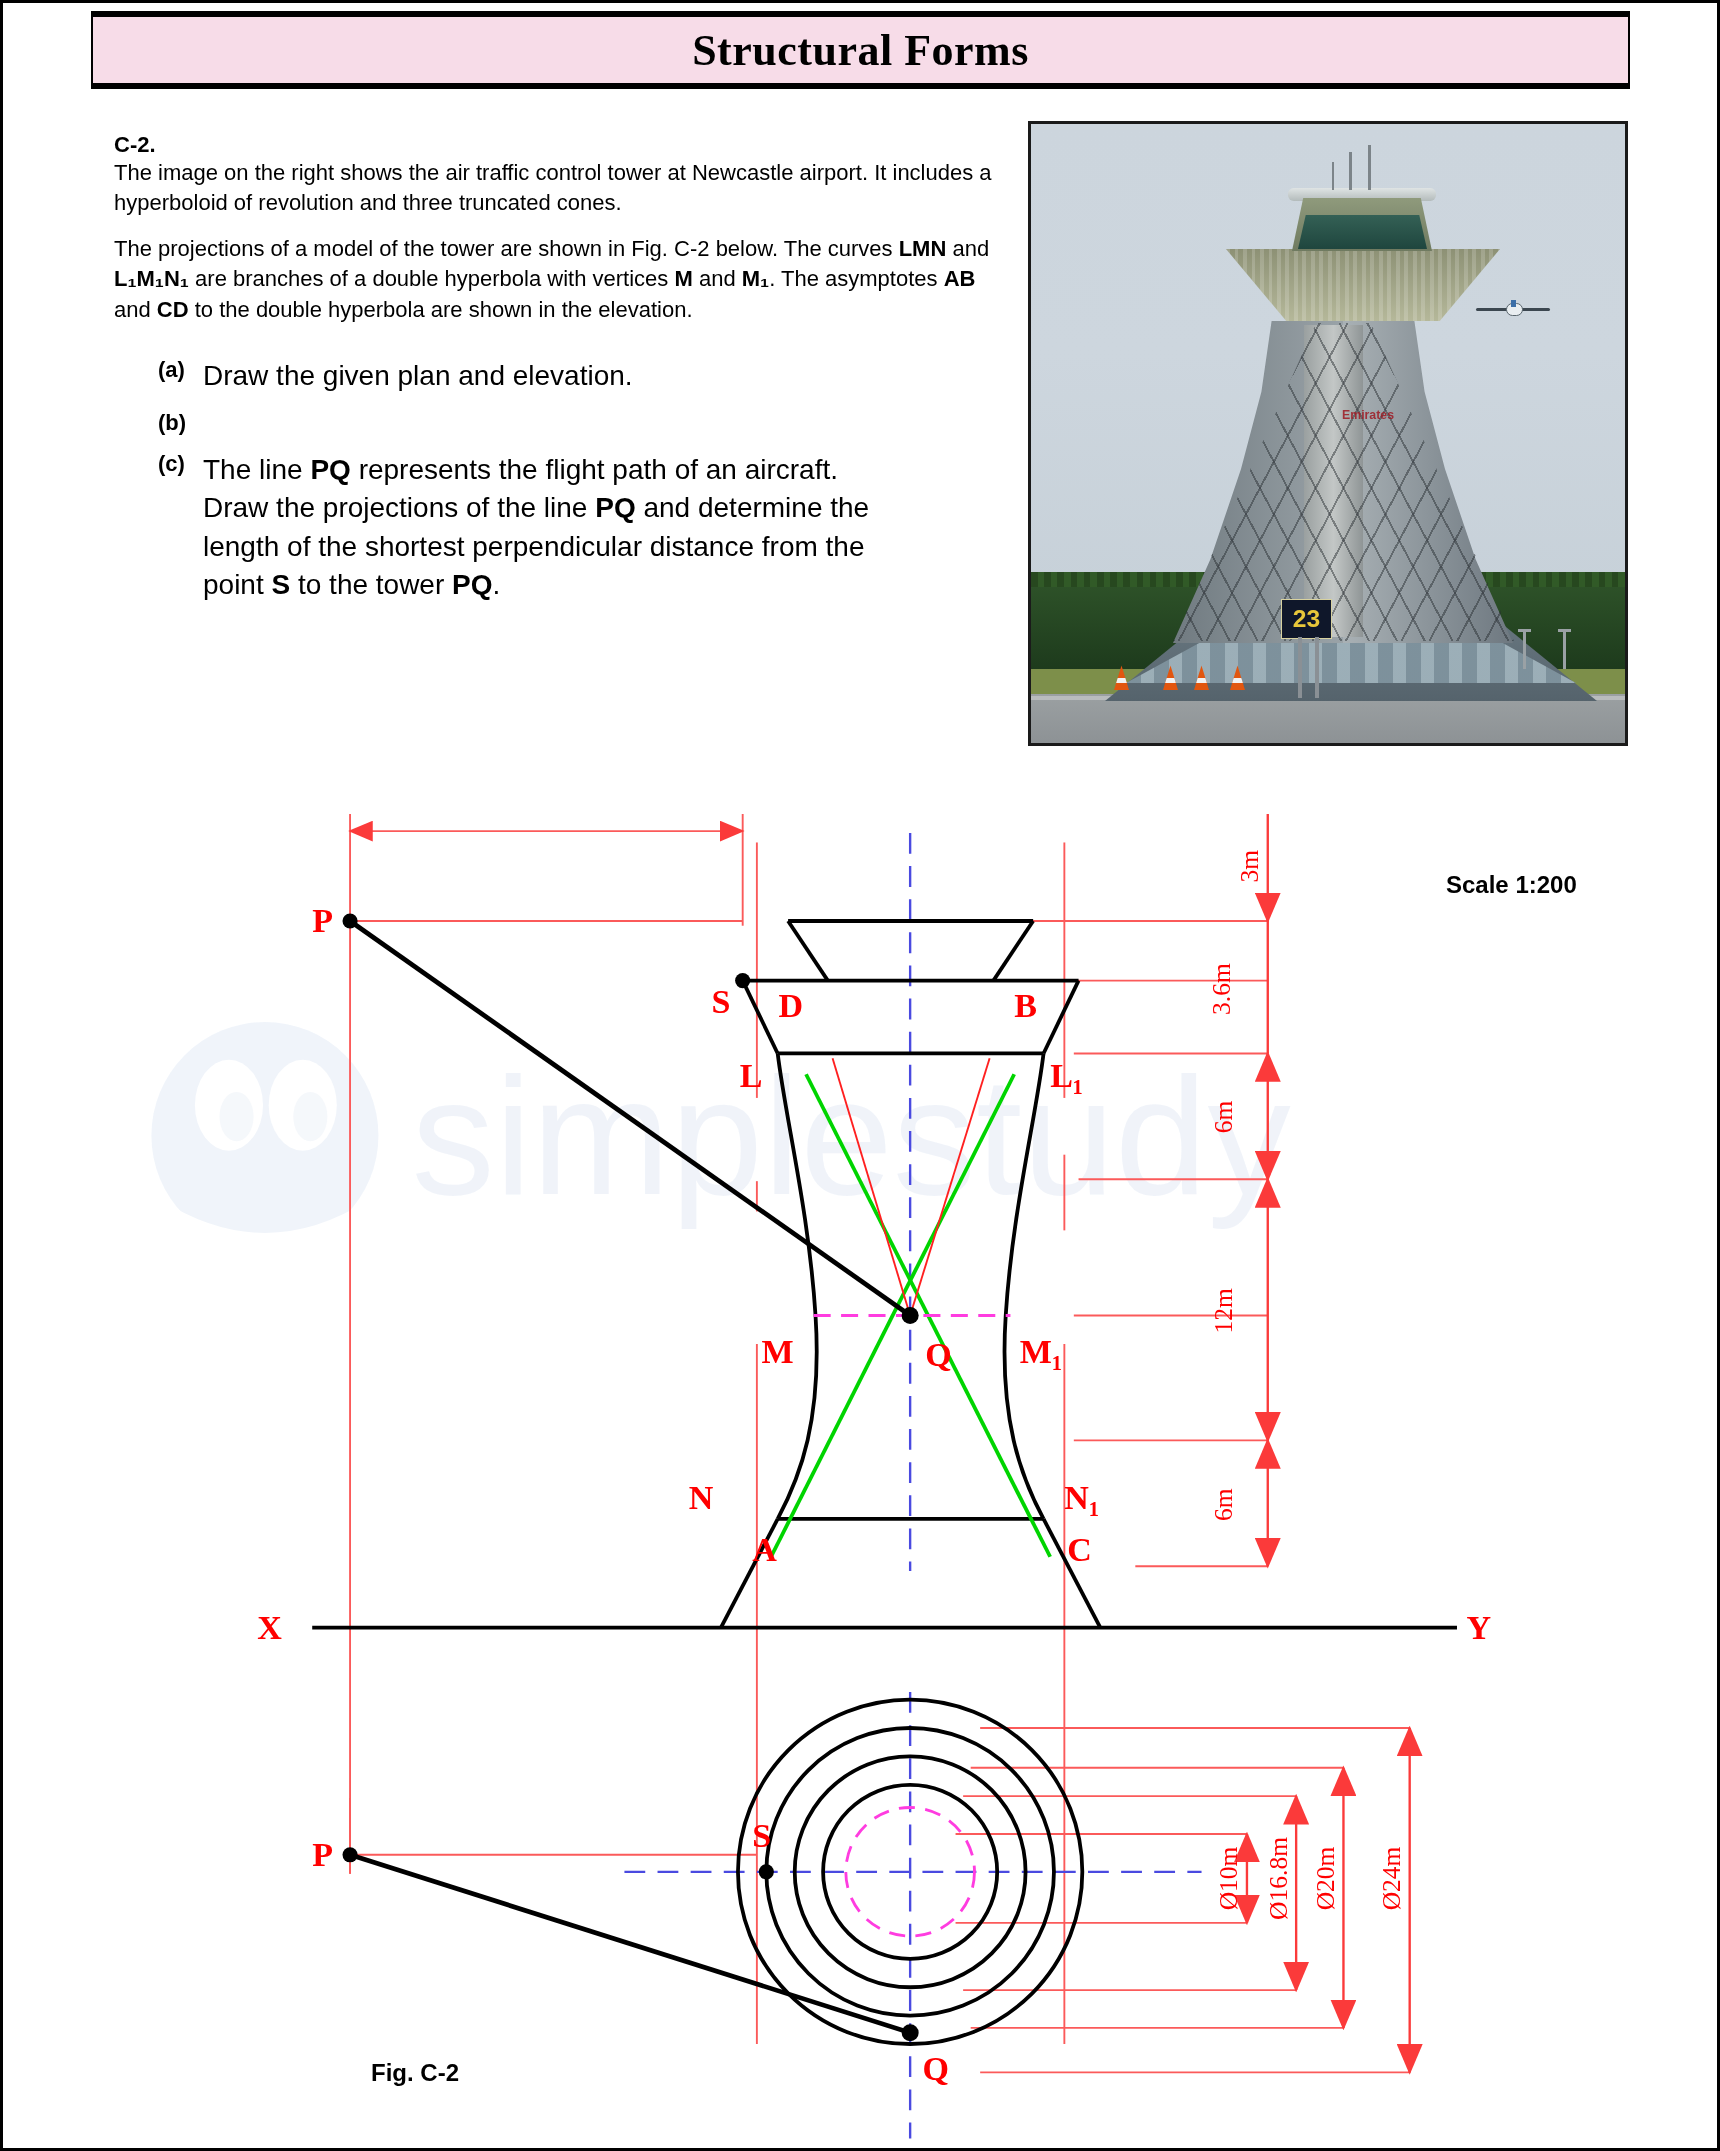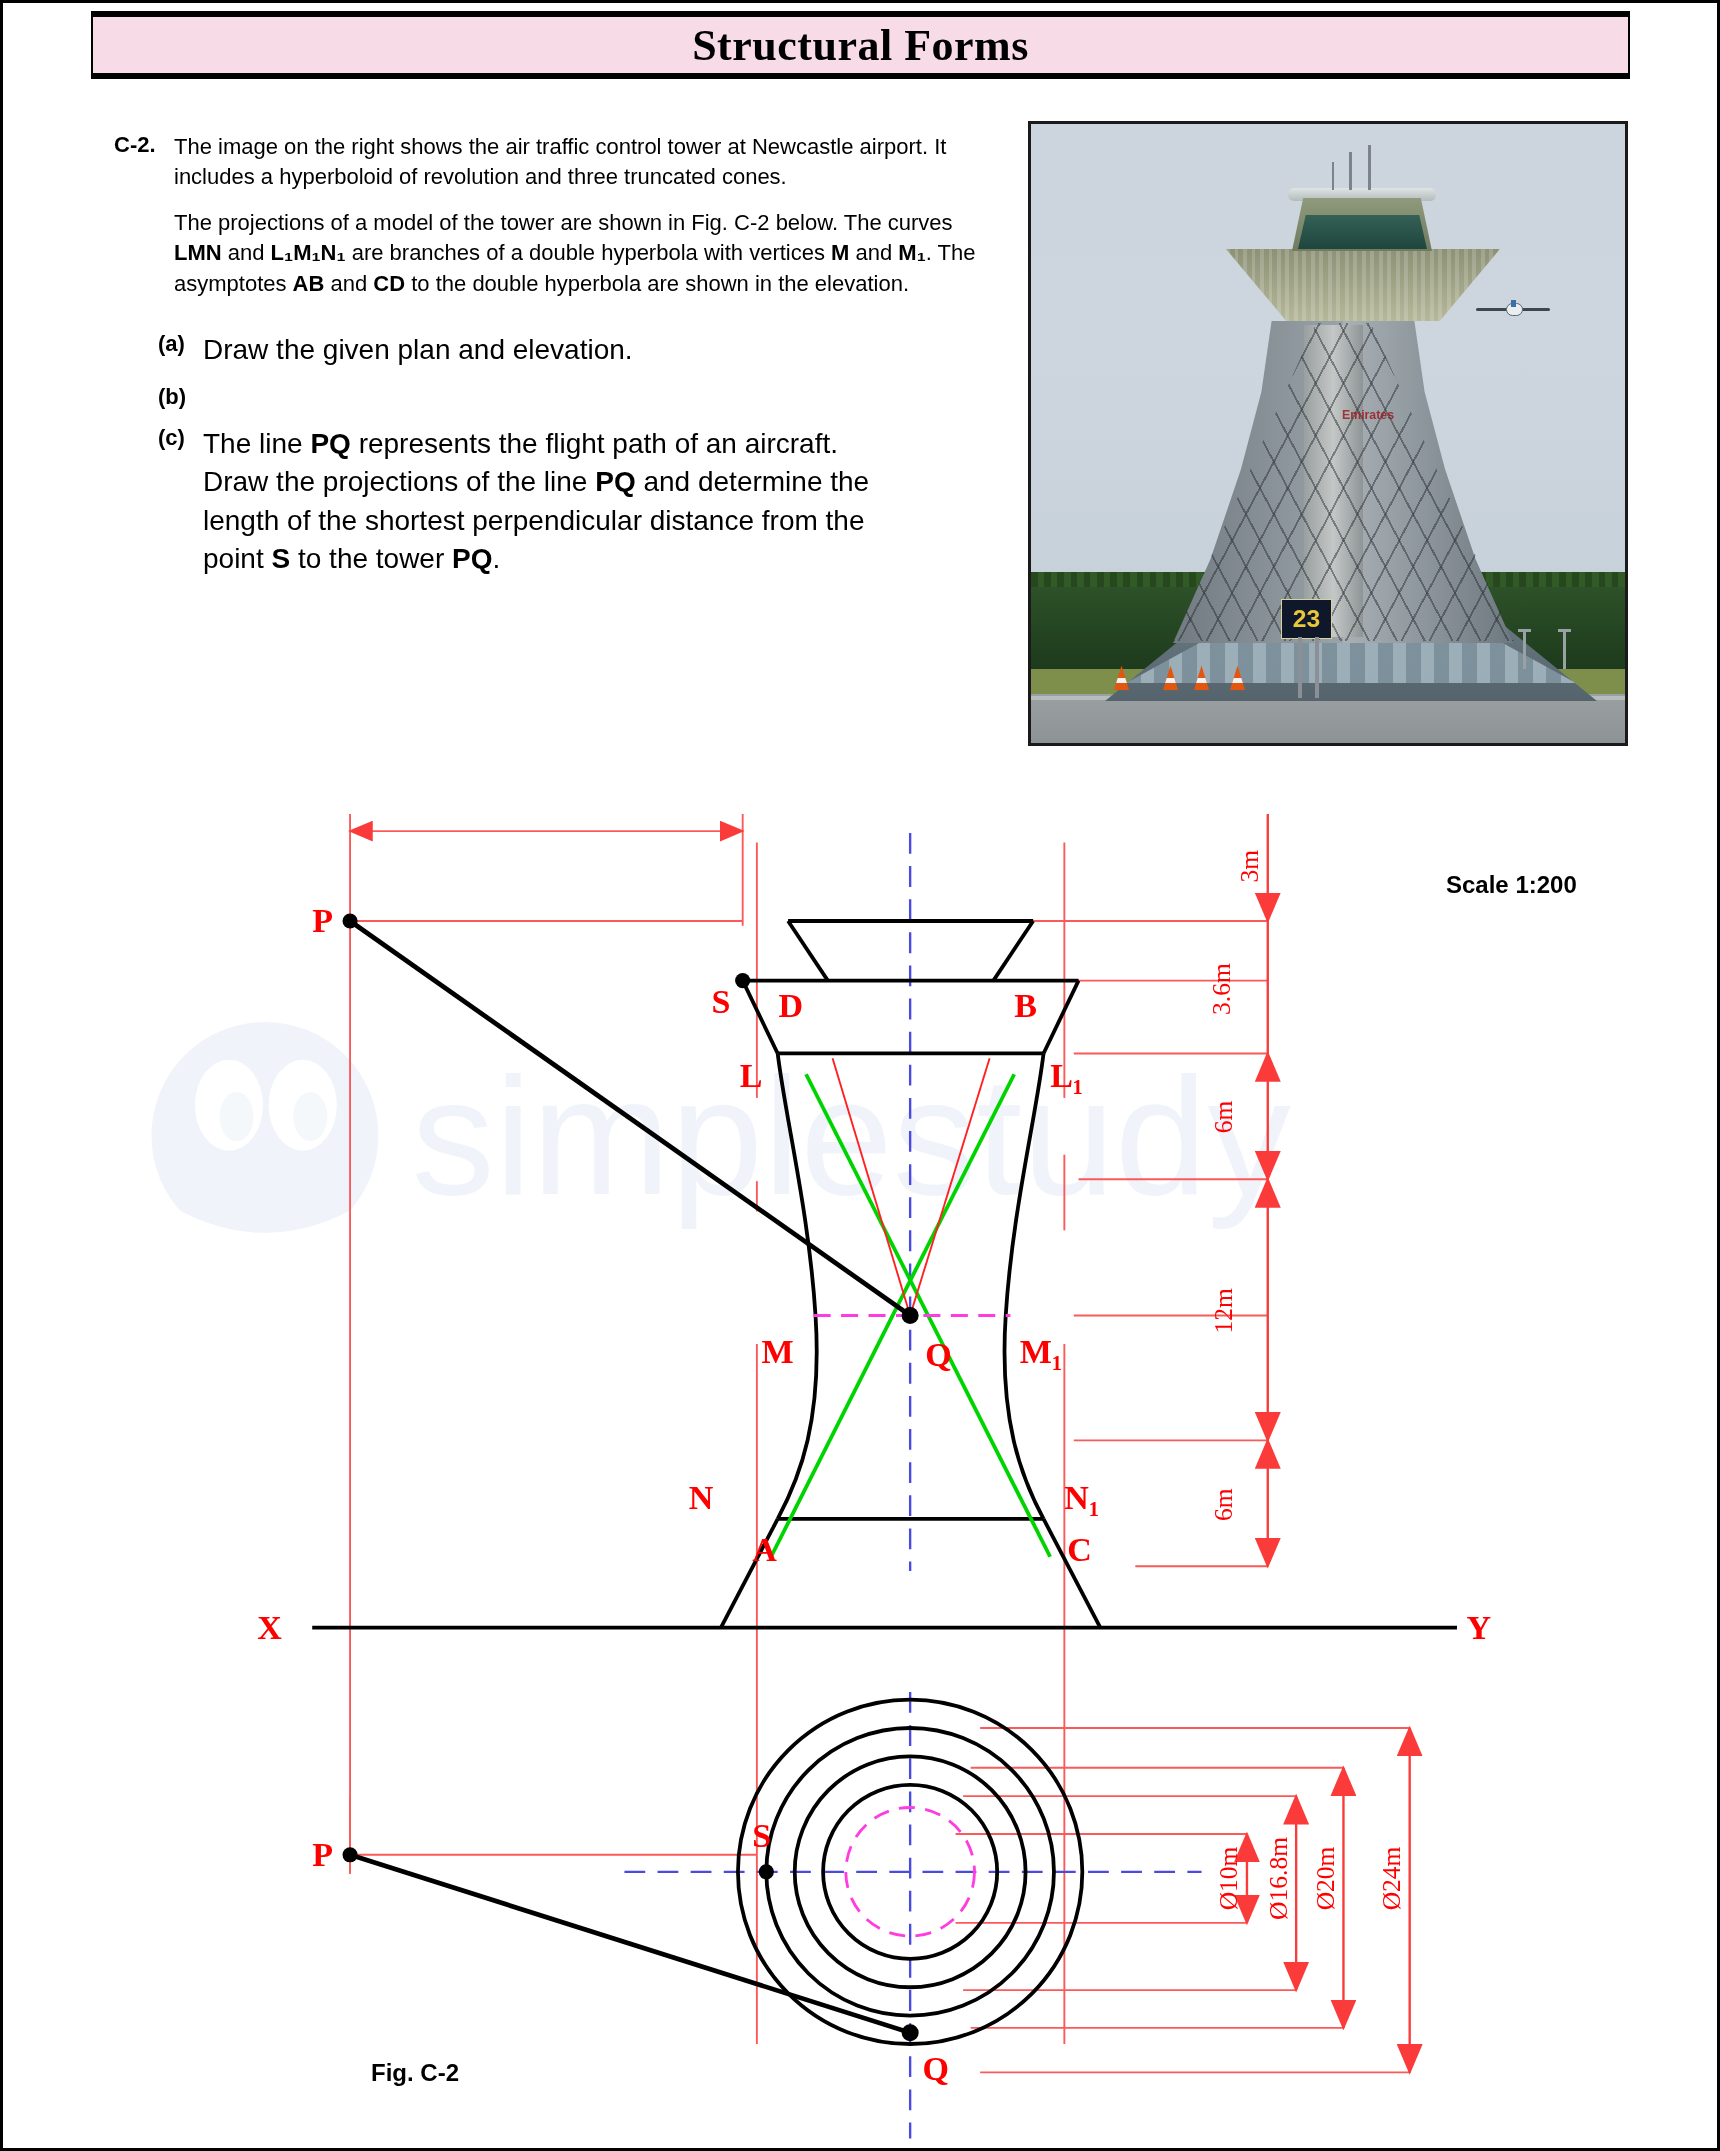--- a/index.html
+++ b/index.html
@@ -4,30 +4,30 @@
 <style>
   html,body{margin:0;padding:0;background:#ffffff;}
   body{width:1720px;height:2151px;position:relative;overflow:hidden;
        font-family:"Liberation Sans",sans-serif;}
 
   
   #page-border{position:absolute;left:0;top:0;width:1720px;height:2151px;
       border:3.8px solid #000;box-sizing:border-box;pointer-events:none;}
 
   
-  #title-banner{position:absolute;left:91px;top:11.4px;width:1539px;height:68px;
+  #title-banner{position:absolute;left:91px;top:11.4px;width:1539px;height:78px;
       background:#f7dce8;border-top:6.6px solid #000;border-bottom:6.6px solid #000;
       border-left:2.8px solid #000;border-right:2.8px solid #000;box-sizing:border-box;
       display:flex;align-items:center;justify-content:center;}
   #title-text{font-family:"Liberation Serif",serif;font-weight:bold;font-size:44px;
       letter-spacing:0.5px;color:#000;}
 
   
   #question-block{position:absolute;left:114px;top:132px;width:890px;}
-  .q-row{display:flex;margin-bottom:16px;}
+  .q-row{display:flex;margin-bottom:16px;flex-direction:column;}
   .q-num{font-weight:bold;font-size:22px;width:60px;flex:none;color:#000;}
   .q-body{font-size:22px;line-height:1.37;color:#000;}
   .q-para{margin-bottom:16px;}
   .sub-row{display:flex;margin-bottom:15px;margin-left:44px;}
   .sub-lbl{font-weight:bold;font-size:22px;width:45px;flex:none;}
   .sub-body{font-size:28px;line-height:1.37;width:700px;}
   b.bd{font-weight:bold;}
 
   
   #photo-frame{position:absolute;left:1028px;top:121px;width:600px;height:625px;

